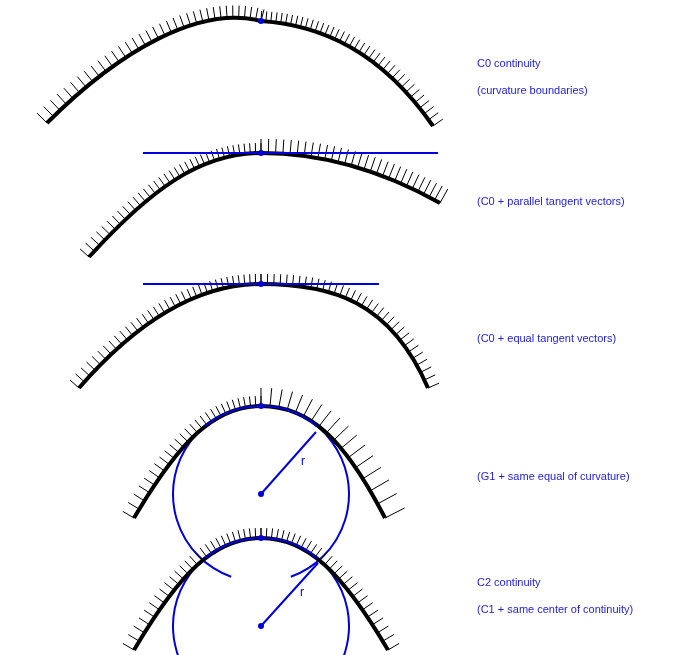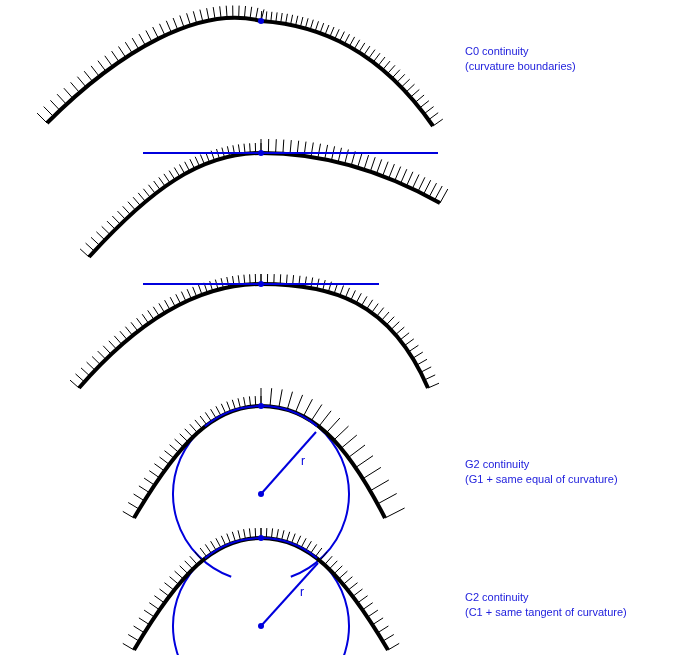--- a/index.html
+++ b/index.html
@@ -1,19 +1,19 @@
 <!DOCTYPE html>
 <html><head>
 <meta charset="utf-8">
 <style>
   html, body { margin: 0; padding: 0; background: #ffffff; }
   body { width: 676px; height: 655px; position: relative; overflow: hidden; font-family: "Liberation Sans", sans-serif; }
   svg#diagram { position: absolute; left: 0; top: 0; }
   .label { position: absolute; left: 465px; font-size: 11px; line-height: 15px; color: #2222dd; white-space: nowrap; }
-  .label div { margin: 0; }
+  .label div { margin: 12px; }
 </style>
 </head>
 <body>
 
 <svg id="diagram" width="676" height="655" viewBox="0 0 676 655" xmlns="http://www.w3.org/2000/svg">
     <g>
       <g stroke="#000000" stroke-width="1">
         <line x1="47.0" y1="123.0" x2="37.1" y2="113.1"></line>
         <line x1="53.5" y1="116.6" x2="43.7" y2="106.6"></line>
         <line x1="59.9" y1="110.4" x2="50.4" y2="100.3"></line>
@@ -361,23 +361,24 @@
       <path d="M204.9 558.2 A88 88 0 0 1 317.1 558.2" fill="none" stroke="#0000dd" stroke-width="2"></path>
       <circle cx="261" cy="538" r="3" fill="#0000dd"></circle>
     </g>
   </svg>
 
 <div class="label" style="top:44px">
   <div>C0 continuity</div>
   <div>(curvature boundaries)</div>
 </div>
 <div class="label" style="top:182px">
+  <div>(C0 + parallel tangent vectors)</div>
 </div>
 <div class="label" style="top:319px">
+  <div>(C0 + equal tangent vectors)</div>
 </div>
 <div class="label" style="top:457px">
-  <div>G2 continuity</div>
   <div>(G1 + same equal of curvature)</div>
 </div>
-<div class="label" style="top:590px">
+<div class="label" style="top:563px">
   <div>C2 continuity</div>
-  <div>(C1 + same tangent of curvature)</div>
+  <div>(C1 + same center of continuity)</div>
 </div>
 
 </body></html>

